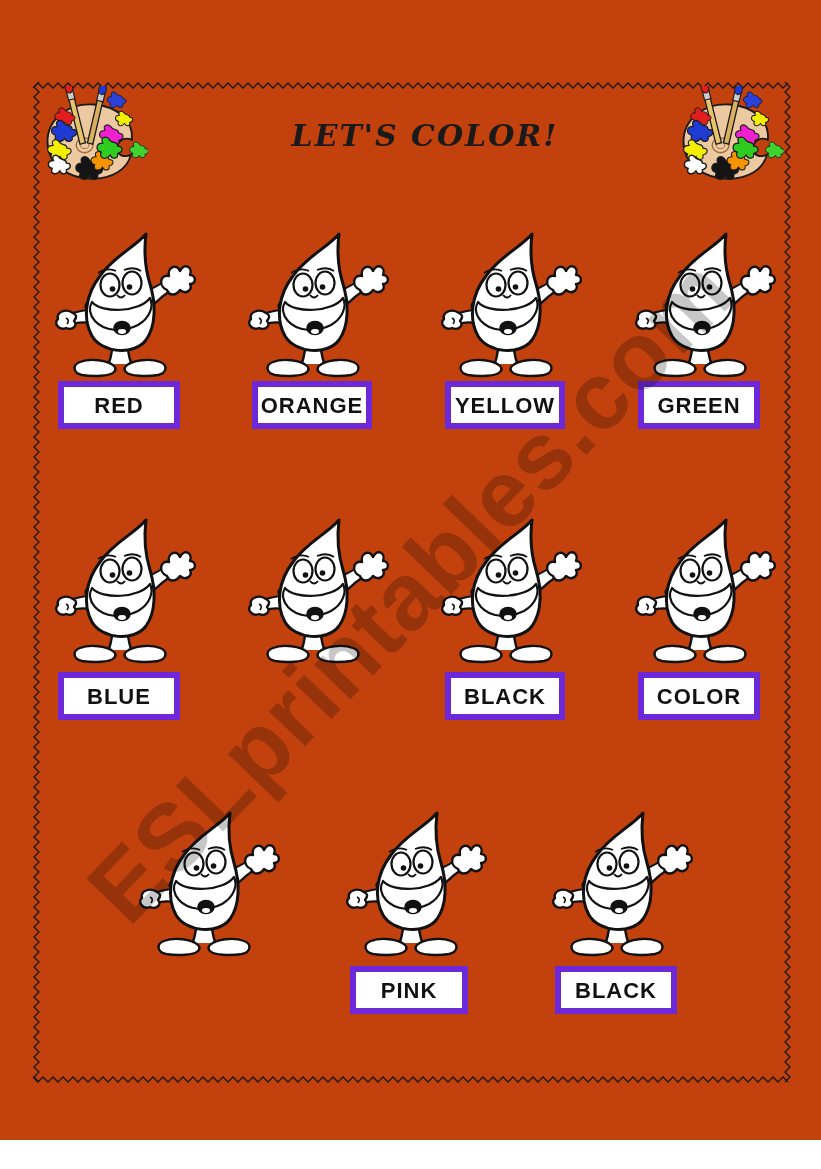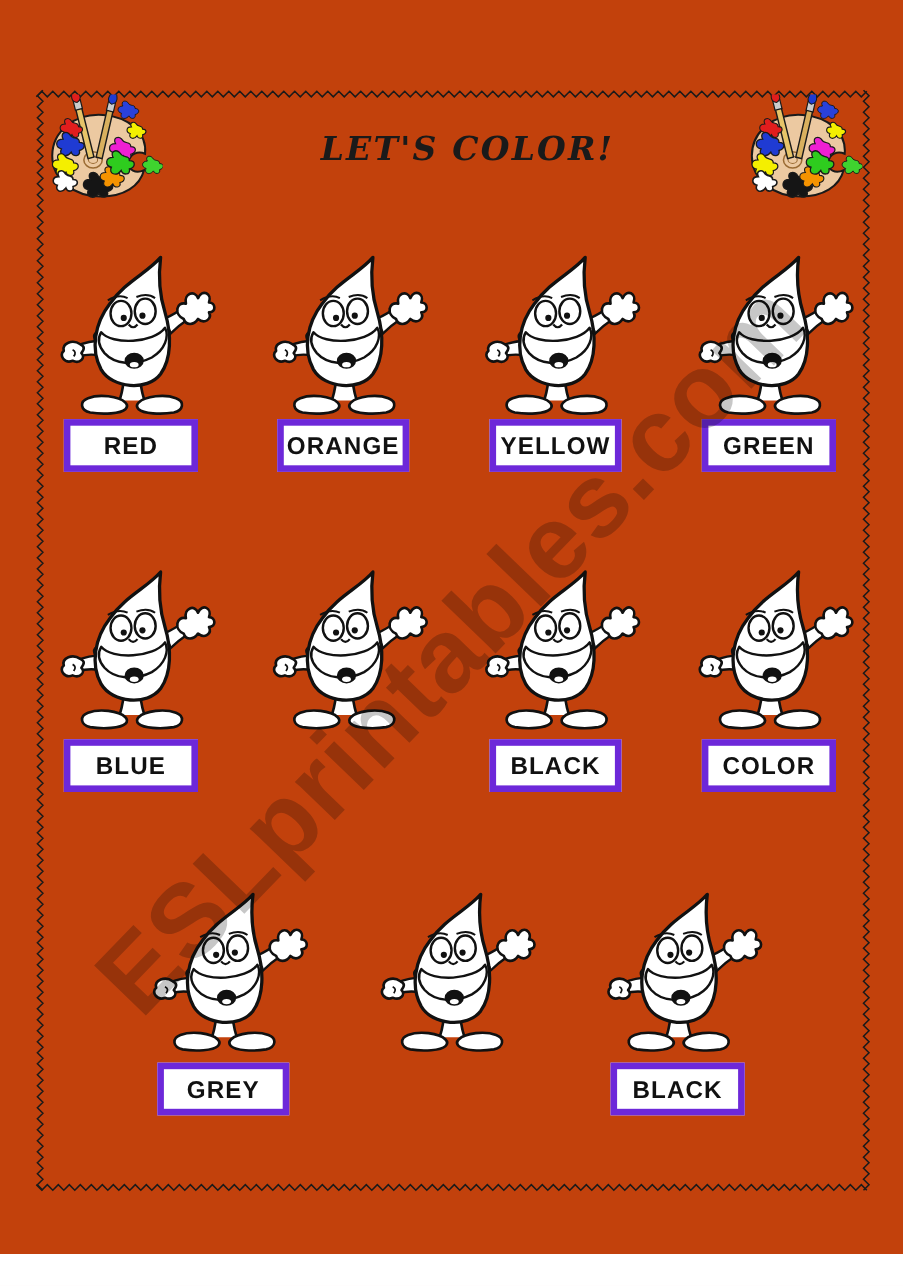--- a/index.html
+++ b/index.html
@@ -152,18 +152,18 @@
   <svg class="drop" style="left:130px;top:805px">
       <use href="#drop"></use>
     </svg>
   <svg class="drop" style="left:337px;top:805px">
       <use href="#drop"></use>
     </svg>
   <svg class="drop" style="left:543px;top:805px">
       <use href="#drop"></use>
     </svg>
 
-  <div class="label-box" style="left:143px;top:966px;width:120px">GREY</div>
+  <div class="label-box" style="left:350px;top:966px;width:118px">PINK</div>
   <div class="label-box" style="left:555px;top:966px;width:122px">BLACK</div>
 
   <div class="watermark">ESLprintables.com</div>
 
 </div>
 
 </body></html>

